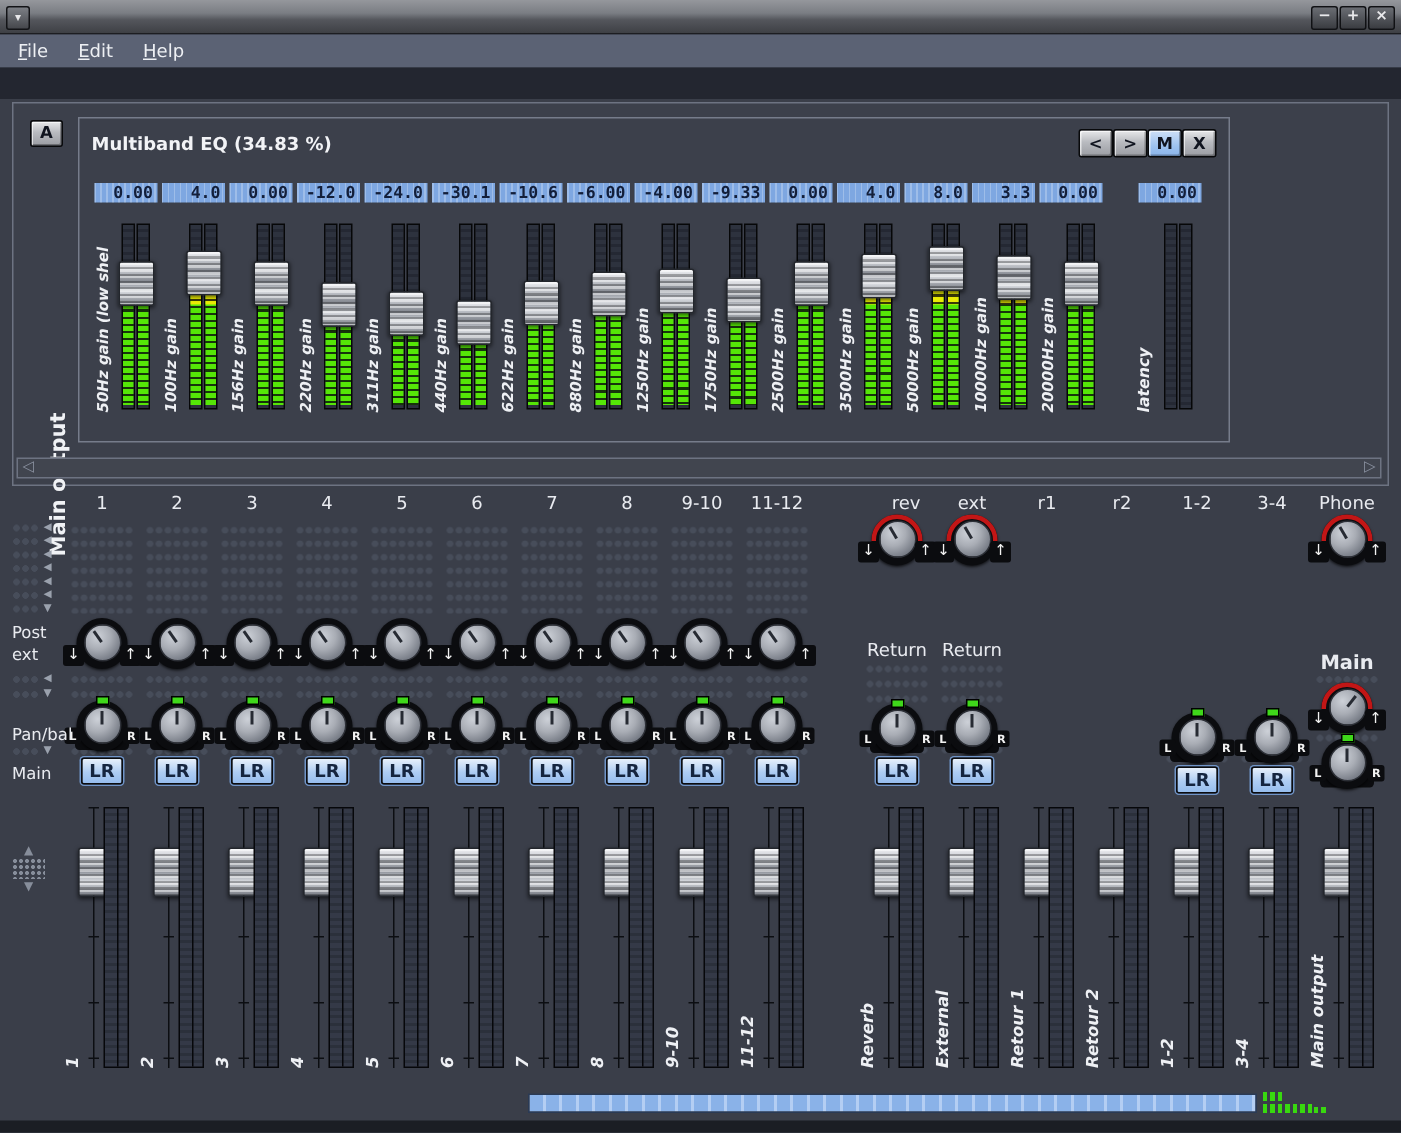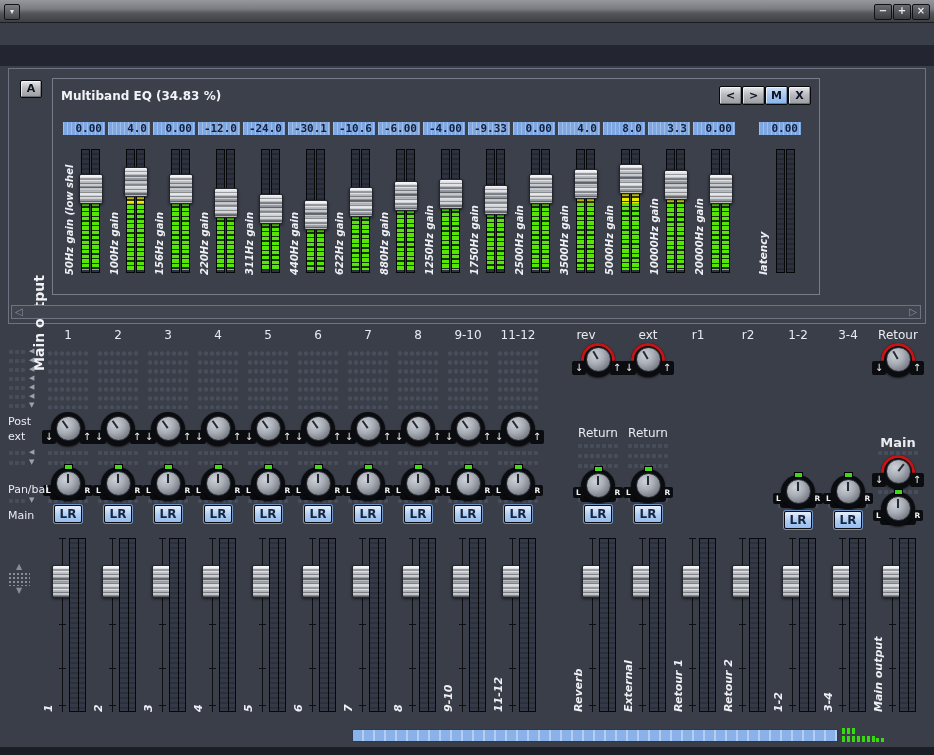--- a/index.html
+++ b/index.html
@@ -113,20 +113,25 @@
 
 <div id="app">
 
   <div class="titlebar">
     <div class="winmenu">▾</div>
     <div class="winbtn" style="right:42px;">−</div>
     <div class="winbtn" style="right:23px;">+</div>
     <div class="winbtn" style="right:4px;">×</div>
   </div>
 
+  <div class="menubar" id="menubar">
+      <span class="item"><span class="u">F</span>ile</span>
+      <span class="item"><span class="u">E</span>dit</span>
+      <span class="item"><span class="u">H</span>elp</span>
+    </div>
   <div class="understrip"></div>
 
   <div class="toppanel">
     <div class="btn3d abtn">A</div>
     <div class="sidelabel">Main output</div>
 
     <div class="eqpanel" id="eqpanel">
       <div class="eqtitle">Multiband EQ (34.83 %)</div>
 
       <div class="lcd" style="left:706px;">0.00</div>
@@ -712,21 +717,21 @@
       <div class="fline" style="left: 512px; top: 538px; height: 174px; position: absolute; pointer-events: auto;"></div>
       <div class="ftick" style="left: 509px; top: 538px; position: absolute; pointer-events: auto;"></div>
       <div class="ftick" style="left: 509px; top: 624px; position: absolute; pointer-events: auto;"></div>
       <div class="ftick" style="left: 509px; top: 668px; position: absolute; pointer-events: auto;"></div>
       <div class="ftick" style="left: 509px; top: 705px; position: absolute; pointer-events: auto;"></div>
       <div class="handle" style="left: 502px; top: 565px; width: 20px; height: 33px; position: absolute; pointer-events: auto;"></div>
       <div class="meter" style="left: 519px; top: 538px; height: 174px; position: absolute; pointer-events: auto;">
         <div class="mdiv" style="position: absolute; pointer-events: auto;"></div>
       </div>
       <div class="vlabel" style="left: 492px; top: 712px; font-size: 11px; position: absolute; pointer-events: auto;">11-12</div>
-      <div class="chead" style="left: 561px; top: 328px; position: absolute; pointer-events: auto;">rev</div>
+      <div class="chead" style="left: 579px; top: 328px; position: absolute; pointer-events: auto;">rev</div>
       <div class="knob" style="left: 571px; top: 342px; position: absolute; pointer-events: auto;">
         <div class="bezel" style="position: absolute; pointer-events: auto;"></div>
         <div class="ring" style="position: absolute; pointer-events: auto;"></div>
         <div class="face" style="position: absolute; pointer-events: auto;">
           <div class="ptr" style="position: absolute; pointer-events: auto; transform: rotate(-30deg);"></div>
         </div>
         <div class="wing" style="left: 1px; position: absolute; pointer-events: auto;">↓</div>
         <div class="wing" style="right: 1px; position: absolute; pointer-events: auto;">↑</div>
       </div>
       <div class="chead" style="left: 573px; top: 426px; position: absolute; pointer-events: auto;">Return</div>
@@ -852,21 +857,21 @@
       <div class="fline" style="left: 842px; top: 538px; height: 174px; position: absolute; pointer-events: auto;"></div>
       <div class="ftick" style="left: 839px; top: 538px; position: absolute; pointer-events: auto;"></div>
       <div class="ftick" style="left: 839px; top: 624px; position: absolute; pointer-events: auto;"></div>
       <div class="ftick" style="left: 839px; top: 668px; position: absolute; pointer-events: auto;"></div>
       <div class="ftick" style="left: 839px; top: 705px; position: absolute; pointer-events: auto;"></div>
       <div class="handle" style="left: 832px; top: 565px; width: 20px; height: 33px; position: absolute; pointer-events: auto;"></div>
       <div class="meter" style="left: 849px; top: 538px; height: 174px; position: absolute; pointer-events: auto;">
         <div class="mdiv" style="position: absolute; pointer-events: auto;"></div>
       </div>
       <div class="vlabel" style="left: 822px; top: 712px; font-size: 11px; position: absolute; pointer-events: auto;">3-4</div>
-      <div class="chead" style="left: 873px; top: 328px; position: absolute; pointer-events: auto;">Retour</div>
+      <div class="chead" style="left: 873px; top: 328px; position: absolute; pointer-events: auto;">Phone</div>
       <div class="knob" style="left: 871px; top: 342px; position: absolute; pointer-events: auto;">
         <div class="bezel" style="position: absolute; pointer-events: auto;"></div>
         <div class="ring" style="position: absolute; pointer-events: auto;"></div>
         <div class="face" style="position: absolute; pointer-events: auto;">
           <div class="ptr" style="position: absolute; pointer-events: auto; transform: rotate(-30deg);"></div>
         </div>
         <div class="wing" style="left: 1px; position: absolute; pointer-events: auto;">↓</div>
         <div class="wing" style="right: 1px; position: absolute; pointer-events: auto;">↑</div>
       </div>
       <div class="chead bold" style="left: 868px; top: 435px; width: 60px; position: absolute; pointer-events: auto;">Main</div>

